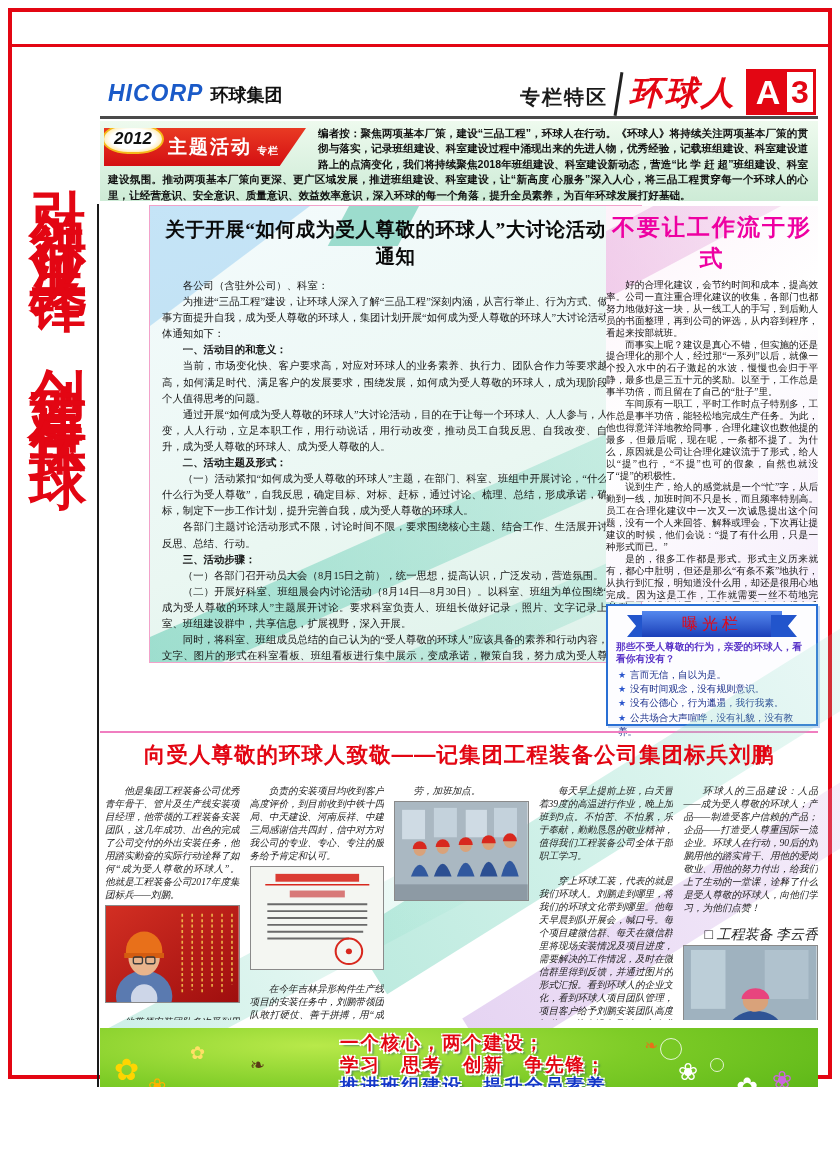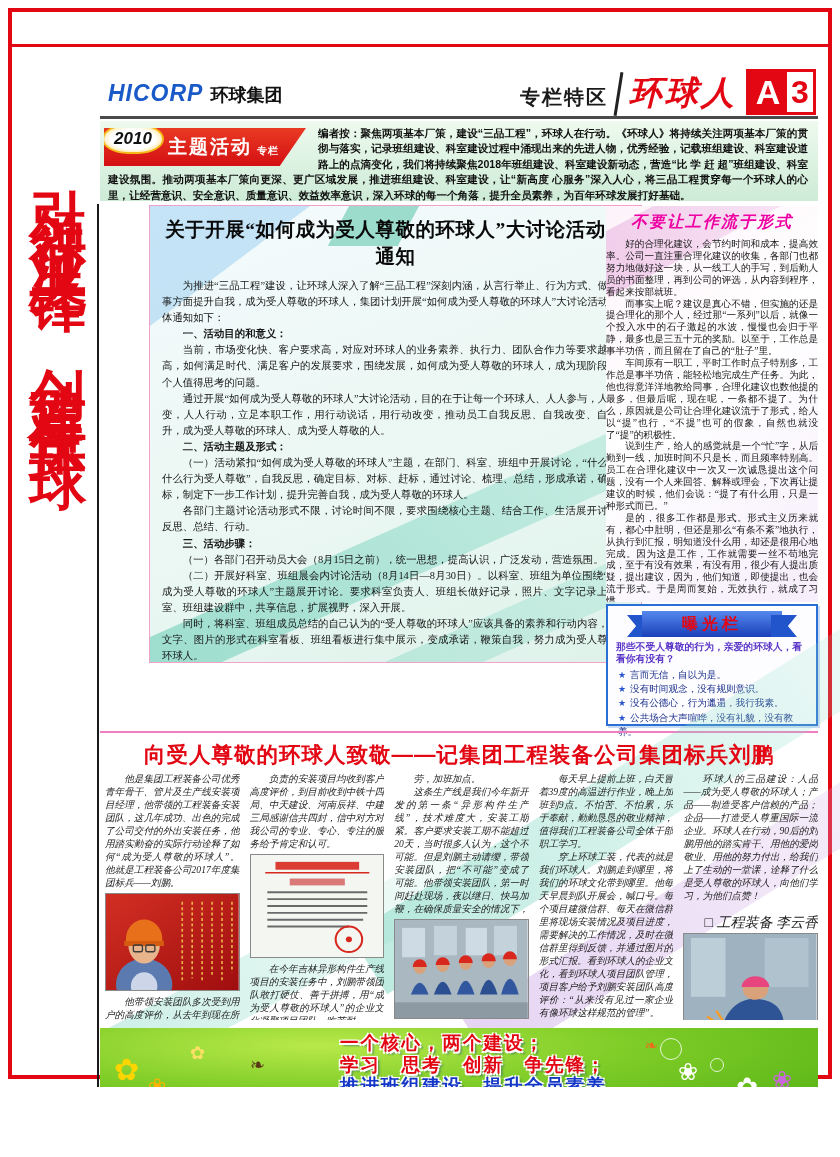--- a/index.html
+++ b/index.html
@@ -41,45 +41,45 @@
   .deco-band2 { left:-40px; top:420px; width:720px; height:40px; background:linear-gradient(90deg,rgba(90,200,175,.4),rgba(150,225,205,.2)); transform:rotate(-24deg); }
   .deco-par { left:190px; top:-6px; width:70px; height:46px; background:rgba(70,190,160,.5); transform:skewX(-28deg); }
   .notice-title { position:relative; text-align:center; font-family:"Liberation Serif", serif; font-weight:900; font-size:19.5px; color:#0a0a0a; margin:2px 0 8px 0; letter-spacing:0.5px;}
   .notice-body { position:relative; font-family:"Liberation Serif", serif; font-size:10.4px; line-height:16.1px; color:#141414; text-align:justify; }
   .notice-body p { text-indent:2em; }
   .notice-body p.sec { font-weight:700; }
 
   
   .opinion { position:absolute; left:606px; top:206px; width:212px; height:396px; overflow:hidden; background:linear-gradient(140deg,#fdf3fa 0%,#fff 45%,#f6eefb 100%); }
   .op-deco { position:absolute; left:-30px; top:-40px; width:320px; height:60px; background:linear-gradient(90deg,rgba(230,170,220,.55),rgba(240,200,235,.2)); transform:rotate(-28deg); pointer-events:none;}
-  .op-title { position:relative; text-align:center; color:#ee00a2; font-weight:900; font-size:16px; font-family:"Liberation Serif", serif; font-style:italic; letter-spacing:2px; margin:6px 0 5px 0; }
+  .op-title { position:relative; text-align:center; color:#ee00a2; font-weight:900; font-size:23px; font-family:"Liberation Serif", serif; letter-spacing:2px; margin:6px 0 5px 0; }
   .op-body { position:relative; font-family:"Liberation Serif", serif; font-size:9.6px; line-height:11.9px; color:#141414; text-align:justify; }
   .op-body p { text-indent:2em; }
 
   
   .expo { position:absolute; left:606px; top:604px; width:212px; height:122px; border:2px solid #2a6fd4; background:#fdfdff; box-shadow:2px 2px 0 rgba(42,111,212,.25); }
   .ribbon-wrap { position:relative; width:170px; height:26px; margin:5px auto 4px auto; }
-  .ribbon { position:absolute; left:15px; right:15px; top:0; height:26px; background:linear-gradient(180deg,#5588ee,#1a3fb8); display:flex; align-items:center; justify-content:center; color:#e30613; font-weight:700; font-size:16px; letter-spacing:4px; font-family:"Liberation Serif", serif; }
+  .ribbon { position:absolute; left:15px; right:15px; top:0; height:26px; background:linear-gradient(180deg,#5588ee,#1a3fb8); display:flex; align-items:center; justify-content:center; color:#e30613; font-weight:400; font-size:16px; letter-spacing:4px; font-family:"Liberation Serif", serif; }
   .ribbon-wrap::before, .ribbon-wrap::after { content:""; position:absolute; top:4px; width:26px; height:22px; background:#2255cc; }
   .ribbon-wrap::before { left:0; clip-path:polygon(0 0,100% 0,100% 100%,0 100%,35% 50%); }
   .ribbon-wrap::after { right:0; clip-path:polygon(0 0,100% 0,65% 50%,100% 100%,0 100%); }
   .expo-intro { color:#5a35c8; font-weight:700; font-size:9.8px; padding:0 8px; line-height:12px;}
   .expo-list { padding:3px 8px 0 10px; font-size:9.6px; line-height:13.2px; color:#1b2f8a; font-family:"Liberation Serif", serif;}
   .expo-item .star { color:#2a55cc; margin-right:4px; font-size:9px;}
 
   .pinkline { position:absolute; left:100px; top:731px; width:718px; height:2px; background:#f07ec0; }
 
   
   .feat-title { position:absolute; left:100px; top:740px; width:718px; text-align:center; color:#e30613; font-weight:900; font-size:21.5px; font-family:"Liberation Sans", sans-serif; letter-spacing:1px;}
   .feat { position:absolute; left:105px; top:772px; width:713px; height:248px; display:flex; gap:10px; overflow:hidden; }
   .feat-bg1 { position:absolute; left:320px; top:760px; width:640px; height:70px; background:linear-gradient(90deg,rgba(110,210,185,.45),rgba(160,230,210,.15)); transform:rotate(-32deg); pointer-events:none;}
   .feat-bg2 { position:absolute; left:430px; top:850px; width:620px; height:56px; background:linear-gradient(90deg,rgba(205,170,230,.5),rgba(225,200,240,.15)); transform:rotate(-32deg); pointer-events:none;}
   .feat-bg3 { position:absolute; left:90px; top:930px; width:420px; height:56px; background:linear-gradient(90deg,rgba(110,210,185,.35),rgba(160,230,210,.1)); transform:rotate(-28deg); pointer-events:none;}
   .col { flex:1 1 0; font-family:"Liberation Serif", serif; font-style:italic; font-size:9.6px; line-height:13px; color:#1c1c1c; text-align:justify; overflow:hidden; position:relative;}
-  .col p { text-indent:2em; }
+  .col p { text-indent:2em;margin-top:12px; }
   .photo { display:block; width:100%; border:1px solid #8a8a8a; margin:4px 0; }
   .feat-sig { text-align:right; font-size:14px; margin-top:14px; font-style:italic;}
 
   
   .gbanner { position:absolute; left:100px; top:1028px; width:718px; height:88px; overflow:hidden; background:radial-gradient(ellipse at 30% 20%, #b8e94a 0%, #7ecc27 45%, #4fae12 100%); }
   .gslogan { position:absolute; left:240px; top:4px; font-weight:900; font-size:18.5px; letter-spacing:2px; line-height:21.5px; text-shadow:-1.5px -1.5px 0 #fff,1.5px -1.5px 0 #fff,-1.5px 1.5px 0 #fff,1.5px 1.5px 0 #fff, 3px 3px 2px rgba(0,60,120,.45); white-space:nowrap;}
   .red-l { color:#e30613; } .blue-l { color:#1437c8; }
   .grass { position:absolute; left:0; bottom:0; width:100%; height:24px; }
   .flower { position:absolute; pointer-events:none; }
   .bubble { position:absolute; border:1.5px solid rgba(255,255,255,.8); border-radius:50%; }
@@ -101,37 +101,38 @@
     <span class="mast-title">环球人</span>
     <span class="a3">
       <span class="a3-letter">A</span>
       <span class="a3-num">3</span>
     </span>
   </div>
   <div class="grayrule"></div>
 
   <div class="note">
     <span class="banner2018">
-      <span class="y2018">2010</span>
+      <span class="y2018">2012</span>
       <span class="banner-title">主题活动</span>
       <span class="banner-sub">专栏</span>
     </span>
     <span>编者按：聚焦两项基本厂策，建设“三品工程”，环球人在行动。《环球人》将持续关注两项基本厂策的贯彻与落实，记录班组建设、科室建设过程中涌现出来的先进人物，优秀经验，记载班组建设、科室建设道路上的点滴变化，我们将持续聚焦2018年班组建设、科室建设新动态，营造“比 学 赶 超”班组建设、科室建设氛围。推动两项基本厂策向更深、更广区域发展，推进班组建设、科室建设，让“新高度 心服务”深入人心，将三品工程贯穿每一个环球人的心里，让经营意识、安全意识、质量意识、效益效率意识，深入环球的每一个角落，提升全员素养，为百年环球发展打好基础。</span>
   </div>
 
   <div class="slogan">引领行业先锋，创建百年环球</div>
   <div class="vline"></div>
 
   <div class="notice">
     <div class="deco deco-tri"></div>
     <div class="deco deco-par"></div>
     <div class="deco deco-band1"></div>
     <div class="deco deco-band2"></div>
     <div class="notice-title">关于开展“如何成为受人尊敬的环球人”大讨论活动的通知</div>
     <div class="notice-body">
+      <p>各公司（含驻外公司）、科室：</p>
       <p>为推进“三品工程”建设，让环球人深入了解“三品工程”深刻内涵，从言行举止、行为方式、做人做事方面提升自我，成为受人尊敬的环球人，集团计划开展“如何成为受人尊敬的环球人”大讨论活动，具体通知如下：</p>
       <p class="sec">一、活动目的和意义：</p>
       <p>当前，市场变化快、客户要求高，对应对环球人的业务素养、执行力、团队合作力等要求越来越高，如何满足时代、满足客户的发展要求，围绕发展，如何成为受人尊敬的环球人，成为现阶段每一个人值得思考的问题。</p>
       <p>通过开展“如何成为受人尊敬的环球人”大讨论活动，目的在于让每一个环球人、人人参与，人人转变，人人行动，立足本职工作，用行动说话，用行动改变，推动员工自我反思、自我改变、自我提升，成为受人尊敬的环球人、成为受人尊敬的人。</p>
       <p class="sec">二、活动主题及形式：</p>
       <p>（一）活动紧扣“如何成为受人尊敬的环球人”主题，在部门、科室、班组中开展讨论，“什么人，什么行为受人尊敬”，自我反思，确定目标、对标、赶标，通过讨论、梳理、总结，形成承诺，确定目标，制定下一步工作计划，提升完善自我，成为受人尊敬的环球人。</p>
       <p>各部门主题讨论活动形式不限，讨论时间不限，要求围绕核心主题、结合工作、生活展开讨论、反思、总结、行动。</p>
       <p class="sec">三、活动步骤：</p>
       <p>（一）各部门召开动员大会（8月15日之前），统一思想，提高认识，广泛发动，营造氛围。</p>
       <p>（二）开展好科室、班组晨会内讨论活动（8月14日—8月30日）。以科室、班组为单位围绕“如何成为受人尊敬的环球人”主题展开讨论。要求科室负责人、班组长做好记录，照片、文字记录上传科室、班组建设群中，共享信息，扩展视野，深入开展。</p>
@@ -220,21 +221,20 @@
             <line x1="16" y1="66" x2="110" y2="66"></line>
             <line x1="16" y1="73" x2="96" y2="73"></line>
         </g>
         <circle cx="96" cy="86" r="13" fill="none" stroke="#d8281e" stroke-width="2"></circle>
         <circle cx="96" cy="86" r="3" fill="#d8281e"></circle>
       </svg>
       <p>在今年吉林异形构件生产线项目的安装任务中，刘鹏带领团队敢打硬仗、善于拼搏，用“成为受人尊敬的环球人”的企业文化凝聚项目团队，吃苦耐</p>
     </div>
     <div class="col">
       <p>劳，加班加点。</p>
-      <p>这条生产线是我们今年新开发的第一条“异形构件生产线”，技术难度大，安装工期紧。客户要求安装工期不能超过20天，当时很多人认为，这个不可能。但是刘鹏主动请缨，带领安装团队，把“不可能”变成了可能。他带领安装团队，第一时间赶赴现场，夜以继日、快马加鞭，在确保质量安全的情况下，</p>
       <svg class="photo" viewBox="0 0 150 100" height="100" preserveAspectRatio="none">
         <rect width="150" height="100" fill="#aab8c2"></rect>
         <rect x="8" y="8" width="26" height="30" fill="#cfdbe4"></rect>
           <rect x="44" y="6" width="26" height="30" fill="#c4d2dc"></rect>
           <rect x="80" y="8" width="24" height="28" fill="#cfdbe4"></rect>
           <rect x="112" y="6" width="26" height="30" fill="#c4d2dc"></rect>
         <rect y="84" width="150" height="16" fill="#8d9aa4"></rect>
         <g>
           <g transform="translate(18,40)">
               <circle cx="10" cy="8" r="7" fill="#d9a27a"></circle>

